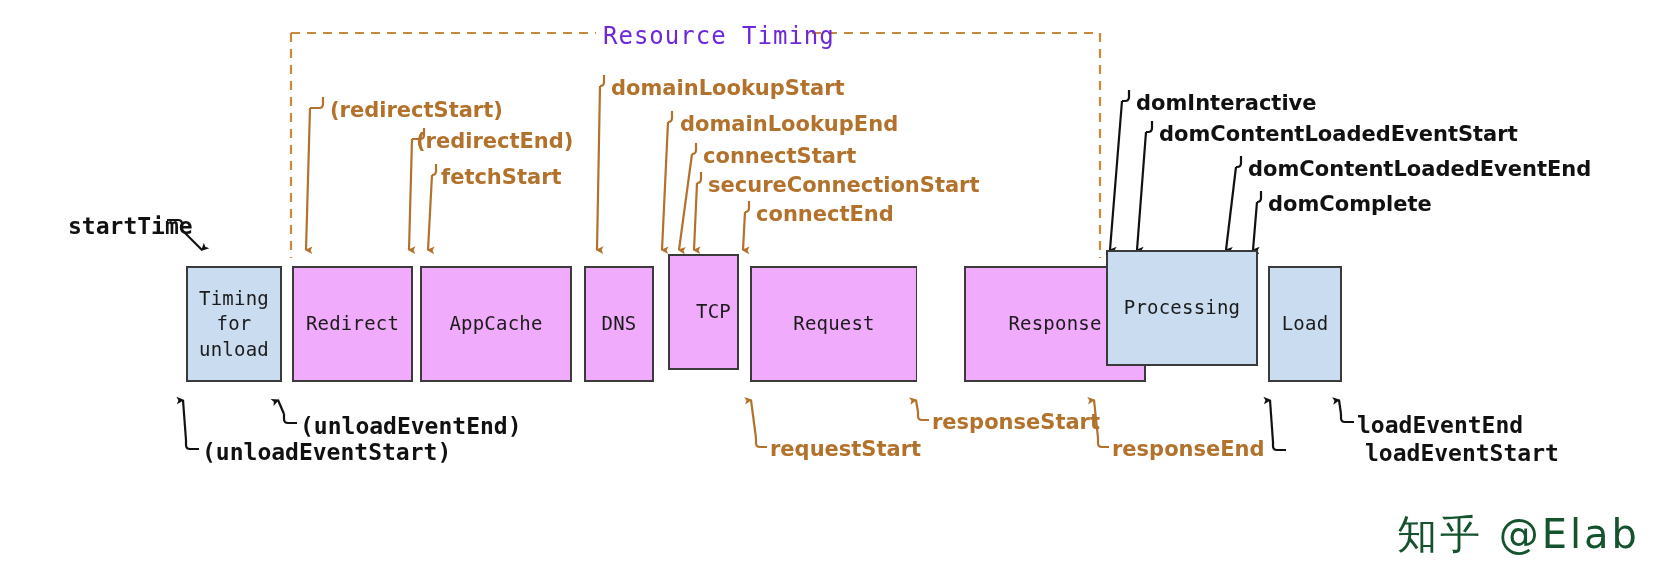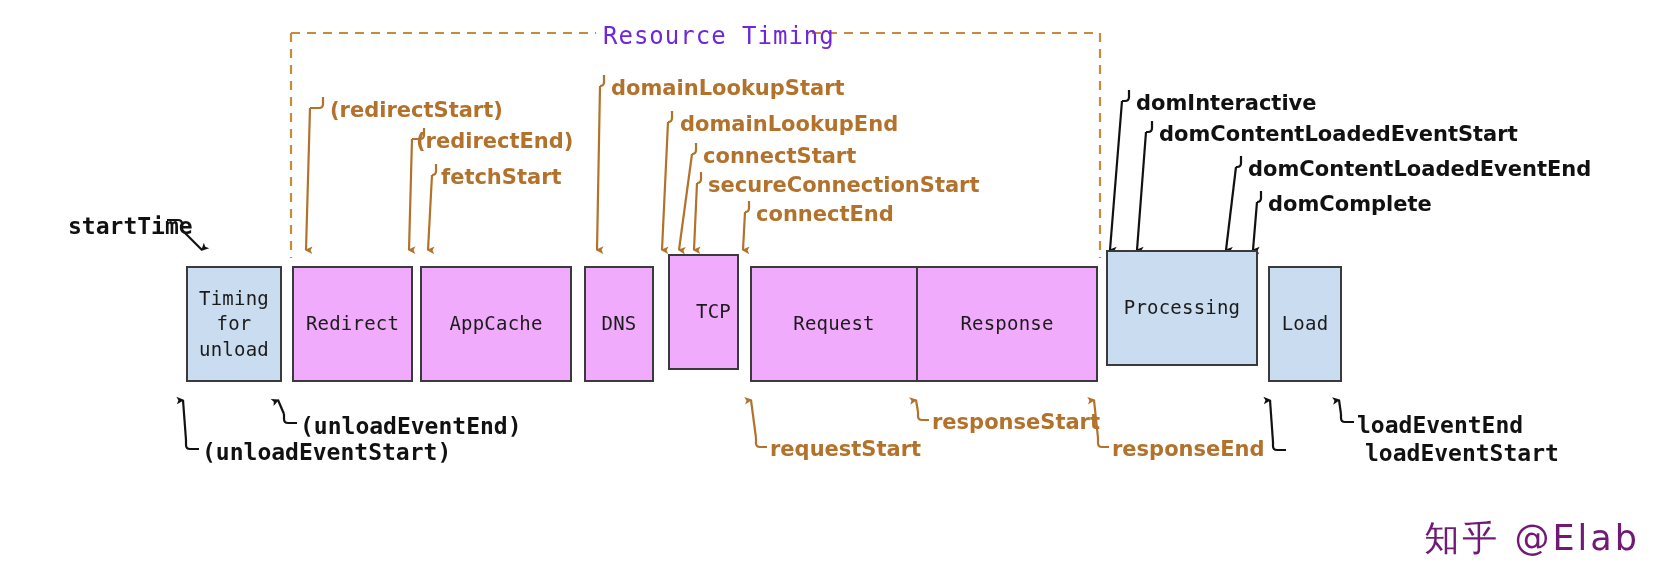--- a/index.html
+++ b/index.html
@@ -73,22 +73,22 @@
     font-size: 24px;
     letter-spacing: 1px;
   }
 
   
   #watermark {
     position: absolute;
     right: 22px;
     bottom: 16px;
     font-family: "DejaVu Sans", sans-serif;
-    font-size: 35px;
-    color: #701a75;
+    font-size: 40px;
+    color: #14532d;
     letter-spacing: 3px;
     white-space: nowrap;
     user-select: none;
   }
 </style>
 </head>
 <body>
 
 <div id="stage">
 
@@ -183,21 +183,21 @@
   <div class="lbl title-mono" style="left:603px; top:24px;">Resource Timing</div>
 
   <div class="phase blue" style="left:186px; top:266px; width:96px; height:116px; white-space:pre-line;">Timing
 for
 unload</div>
   <div class="phase cream" style="left:292px; top:266px; width:121px; height:116px;">Redirect</div>
   <div class="phase cream" style="left:420px; top:266px; width:152px; height:116px;">AppCache</div>
   <div class="phase cream" style="left:584px; top:266px; width:70px; height:116px;">DNS</div>
   <div class="phase cream" style="left:668px; top:254px; width:71px; height:116px;padding-left:20px;">TCP</div>
   <div class="phase cream" style="left:750px; top:266px; width:167px; height:116px; border-right-width:1px;">Request</div>
-  <div class="phase cream" style="left:916px; top:266px; width:182px; height:116px;">Response</div>
+  <div class="phase cream" style="left:964px; top:266px; width:182px; height:116px;">Response</div>
   <div class="phase blue" style="left:1106px; top:250px; width:152px; height:116px;">Processing</div>
   <div class="phase blue" style="left:1268px; top:266px; width:74px; height:116px;">Load</div>
 
   <div class="lbl black-mono" style="left:68px; top:215px;">startTime</div>
 
   <div class="lbl brown-sans" style="left:330px; top:100px;">(redirectStart)</div>
   <div class="lbl brown-sans" style="left:416px; top:131px;">(redirectEnd)</div>
   <div class="lbl brown-sans" style="left:441px; top:167px;">fetchStart</div>
   <div class="lbl brown-sans" style="left:611px; top:78px;">domainLookupStart</div>
   <div class="lbl brown-sans" style="left:680px; top:114px;">domainLookupEnd</div>

